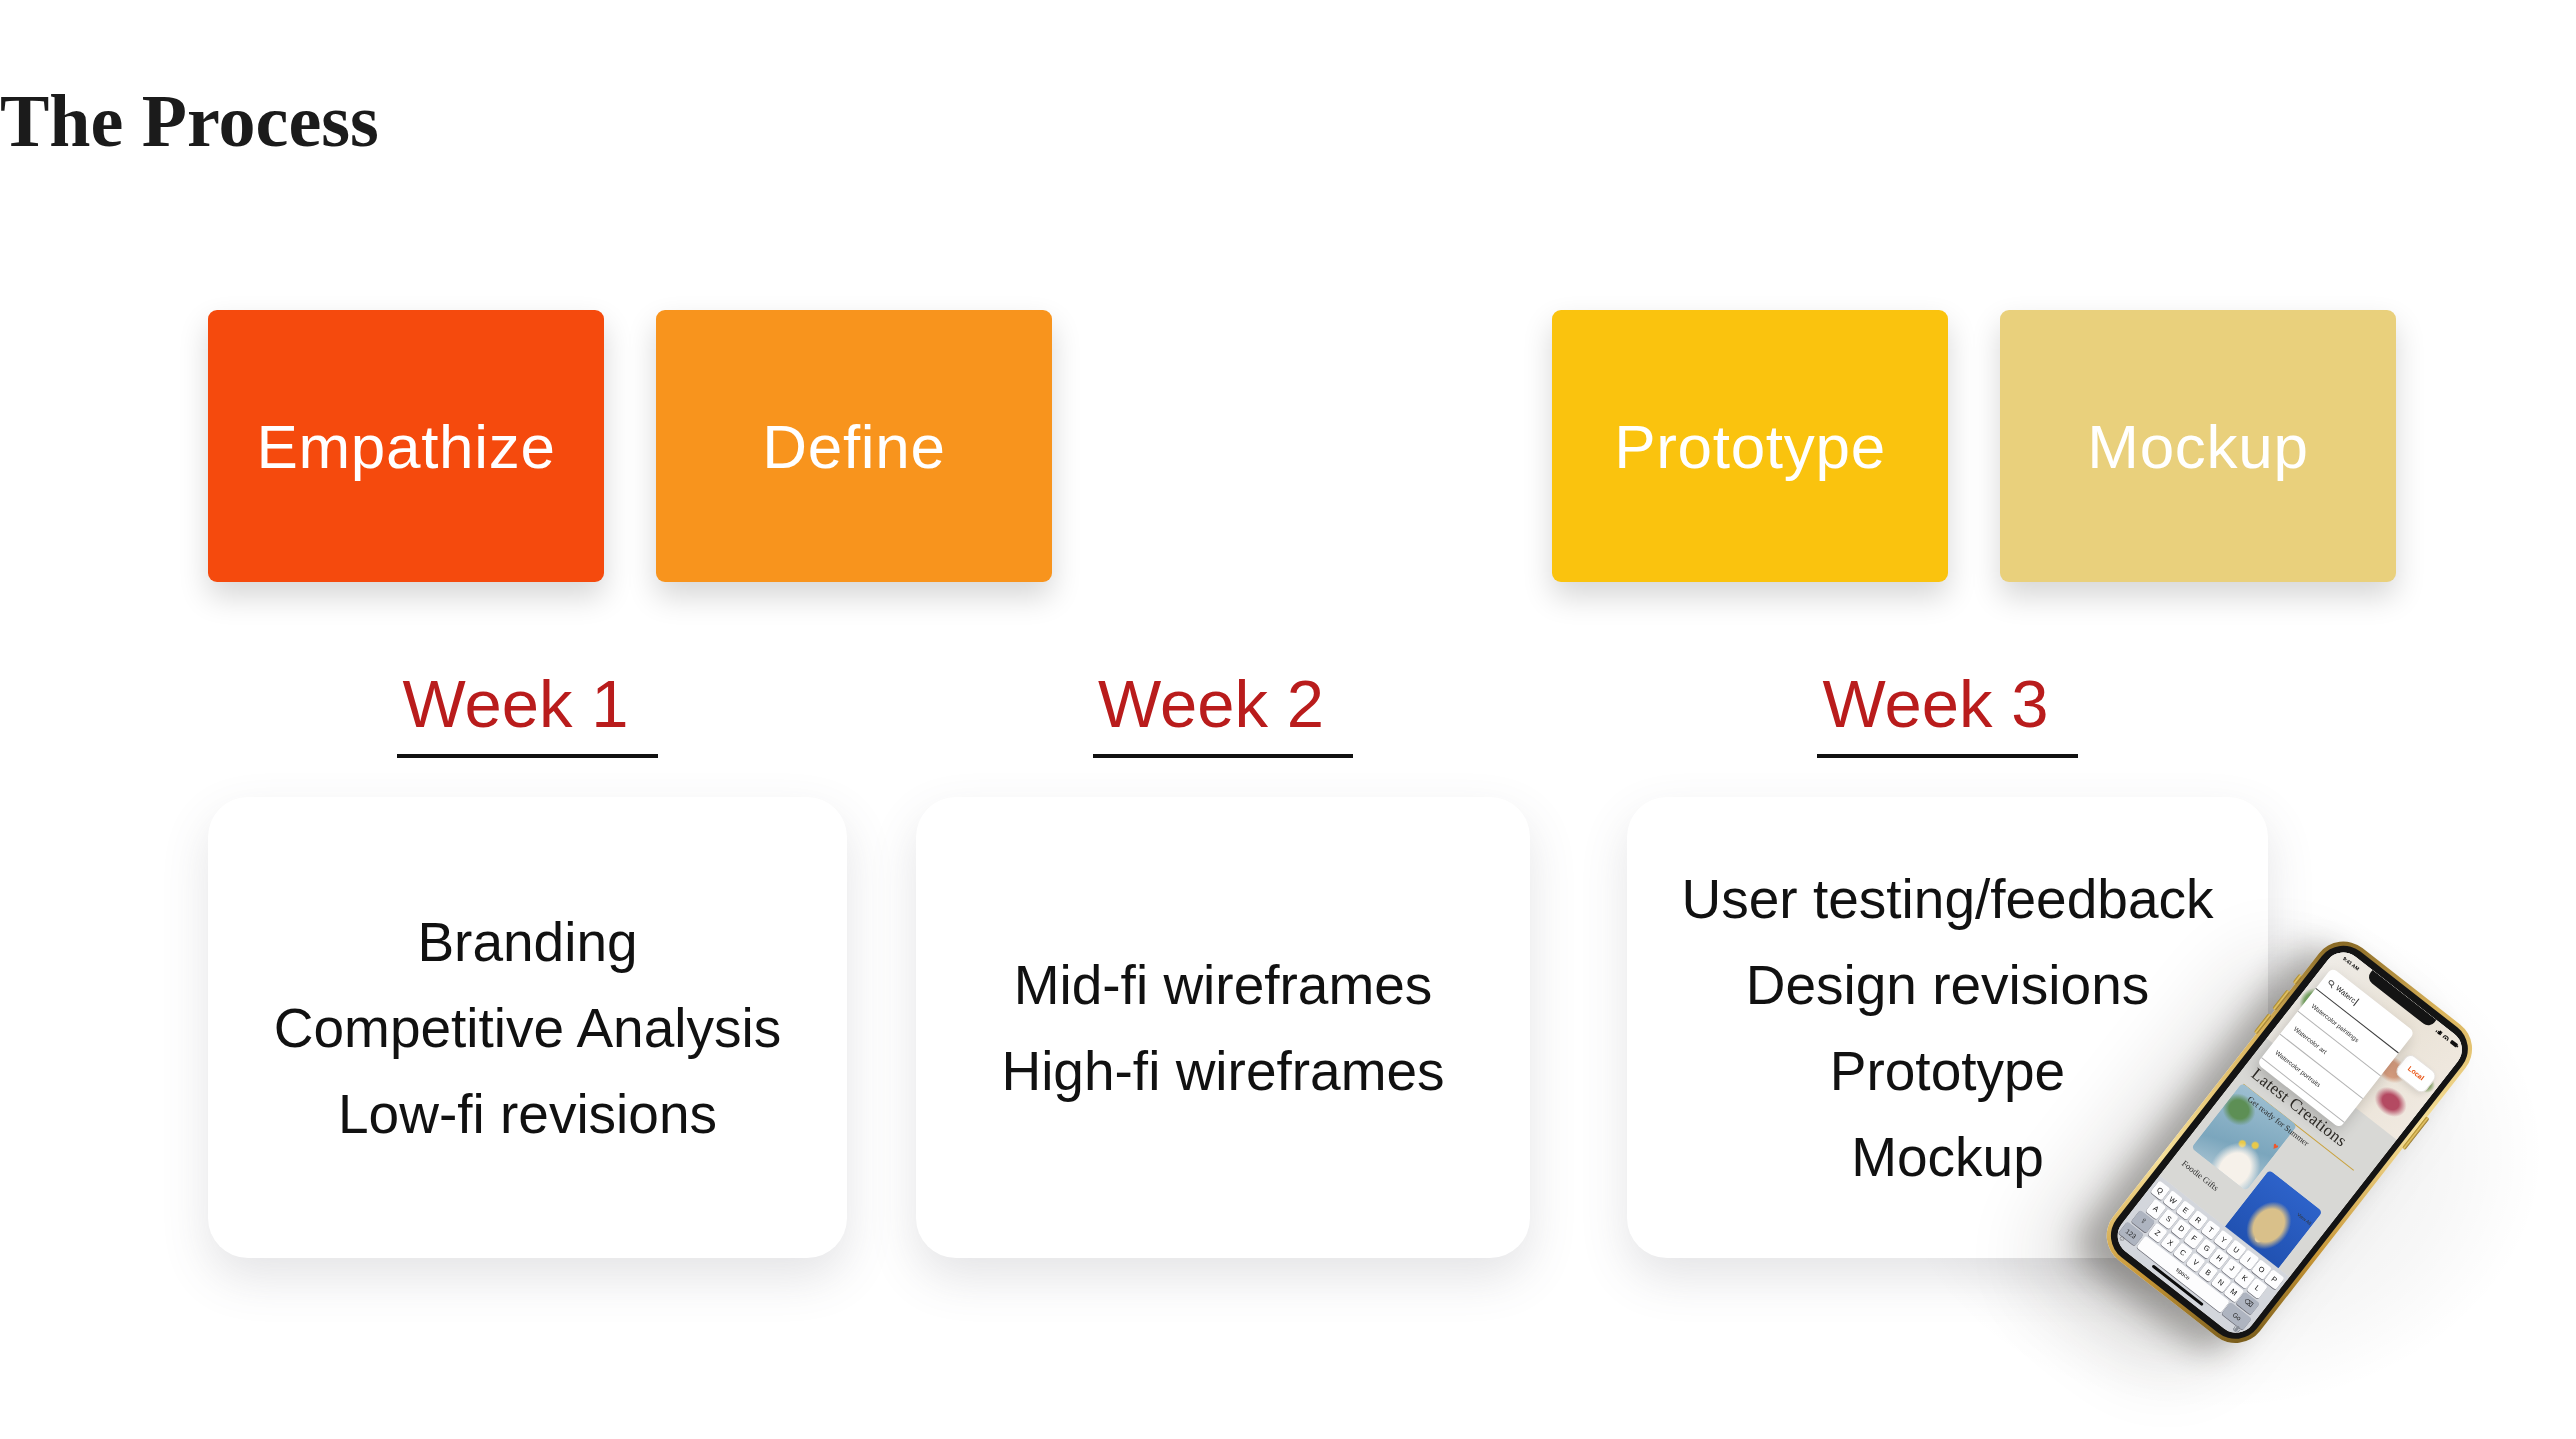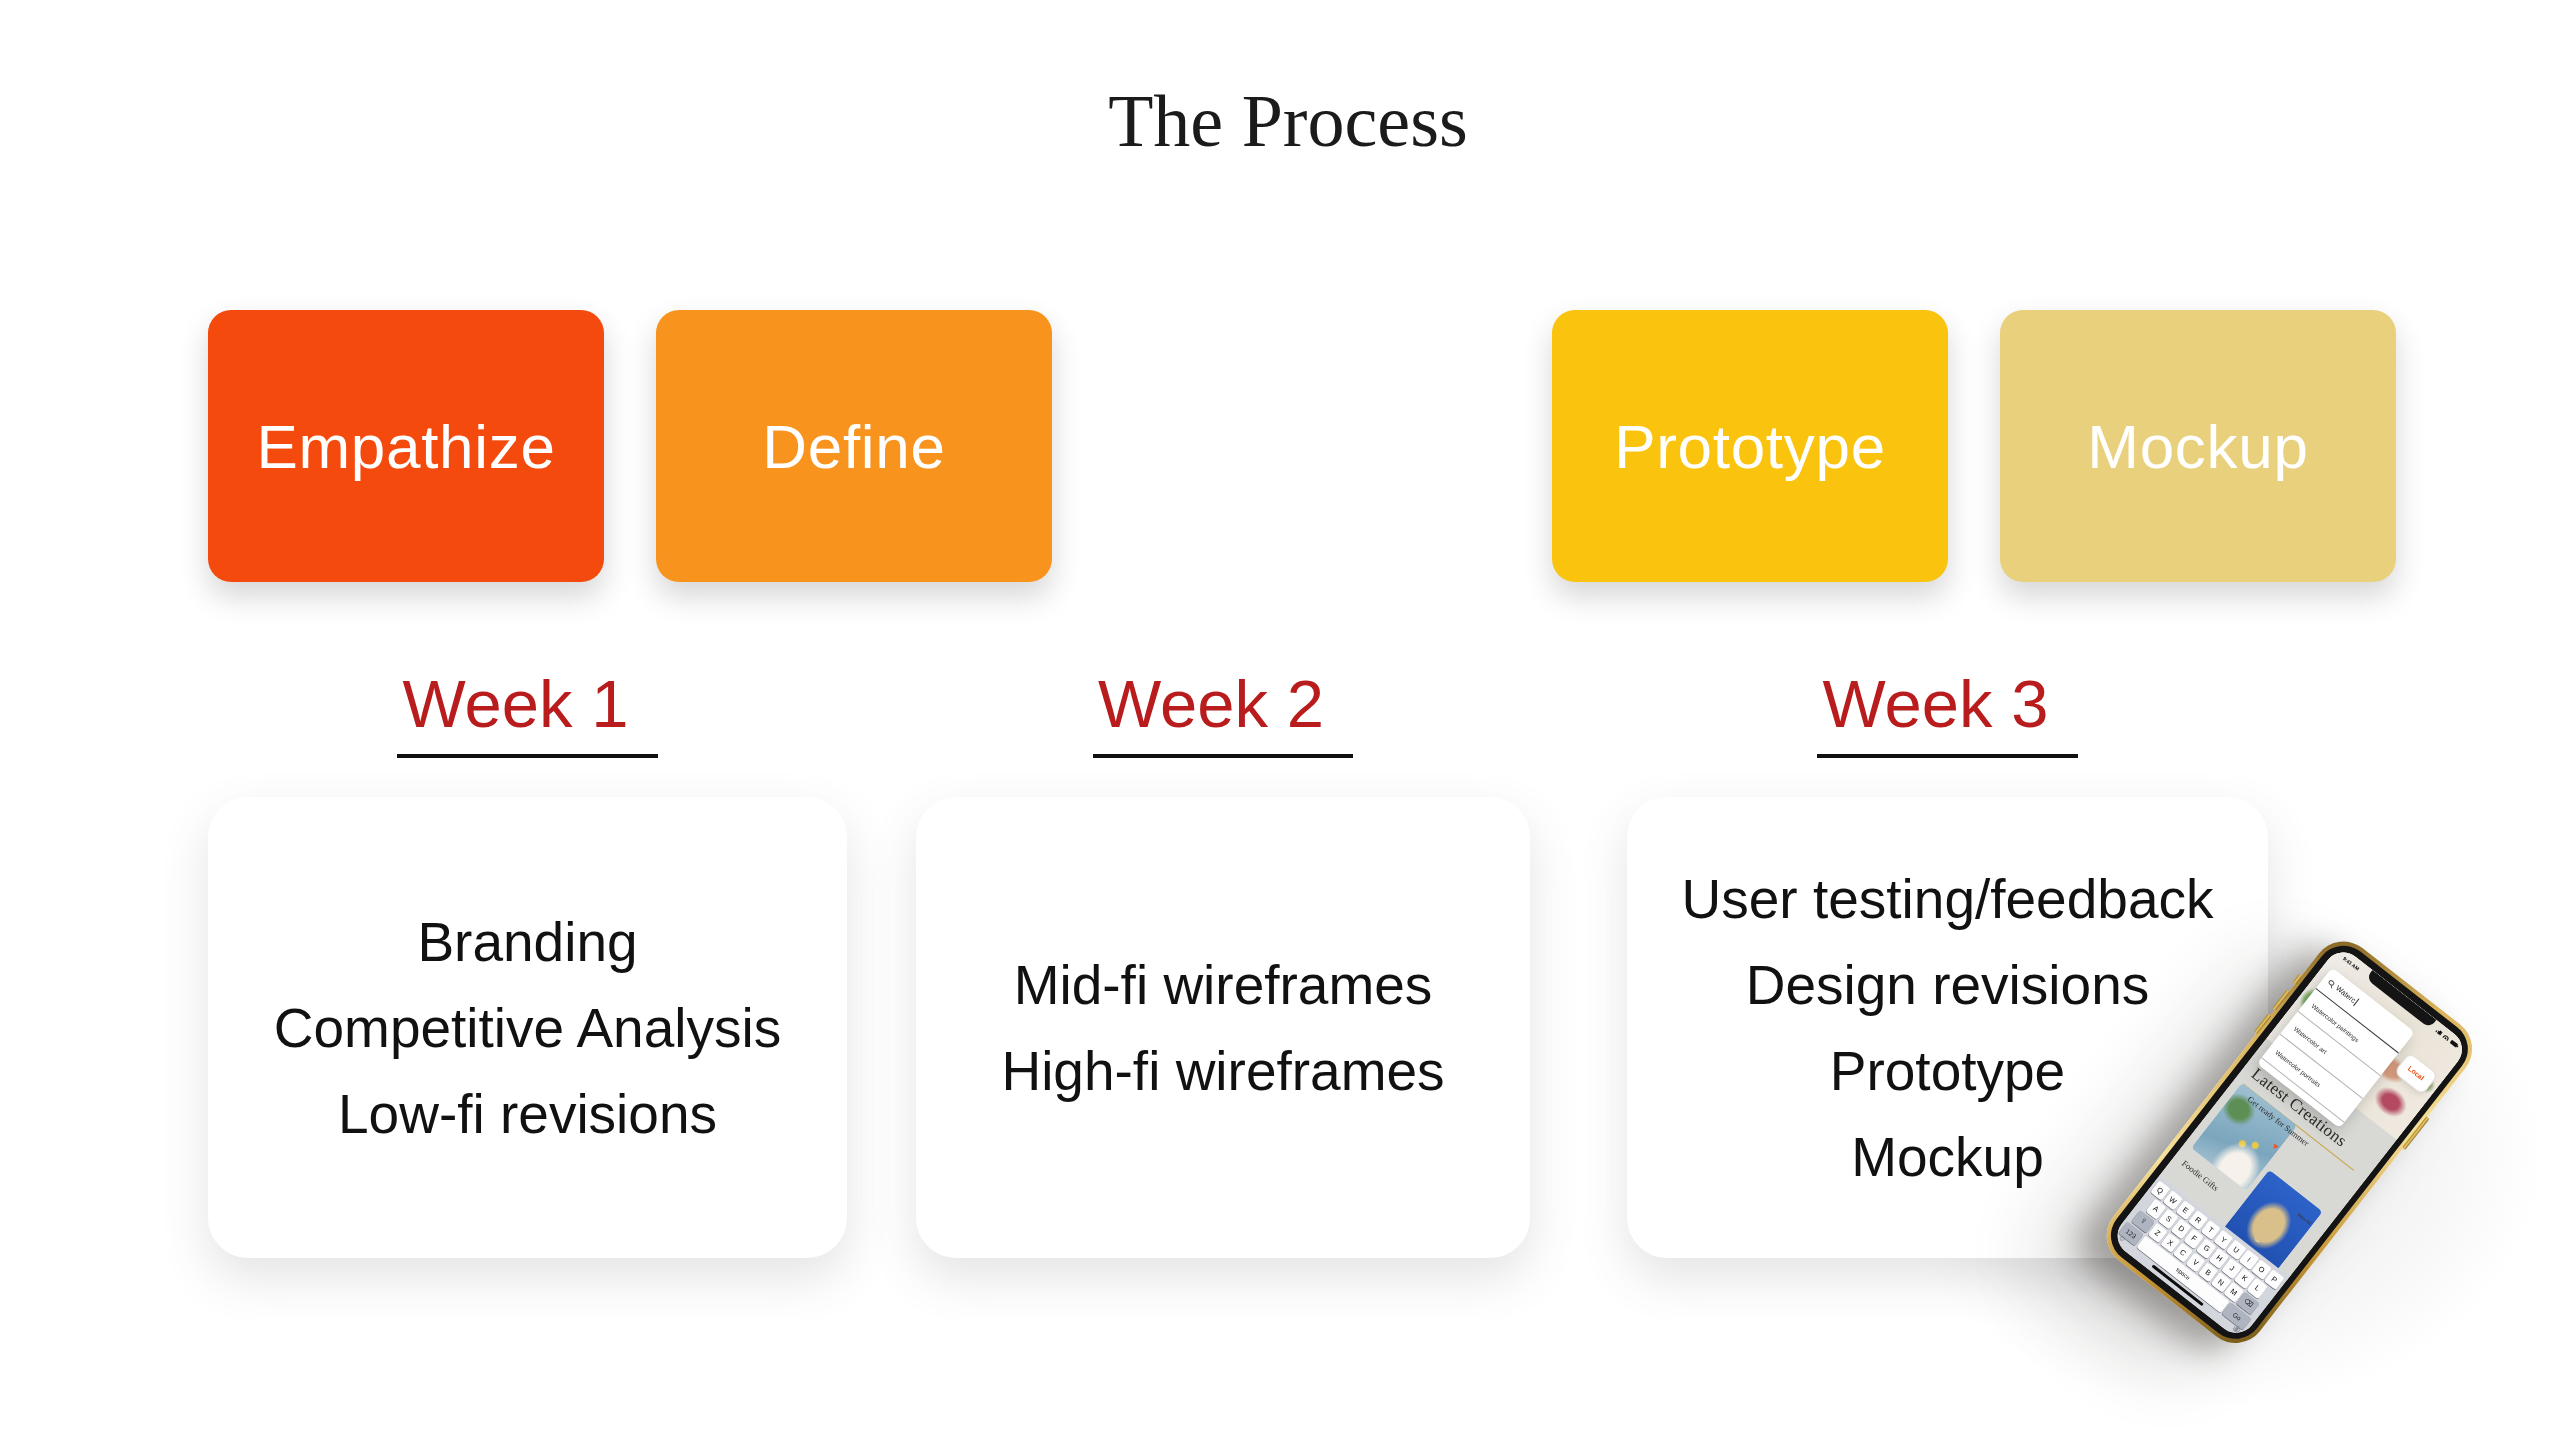--- a/index.html
+++ b/index.html
@@ -1,24 +1,24 @@
 <!DOCTYPE html>
 <html style="font-size:10.7px"><head>
 <meta charset="utf-8">
 <style>
   html,body{margin:0;padding:0;background:#fff;}
   .slide{position:relative;width:2576px;height:1440px;overflow:hidden;background:#ffffff;
          font-family:"Liberation Sans",sans-serif;color:#151515;}
 
   
-  .page-title{position:absolute;left:0;top:79px;width:100%;text-align:center;
-              font-family:"Liberation Serif",serif;font-weight:400;font-size:74px;color:#1b1b1b;}
-
-  
-  .stage{position:absolute;top:310px;width:396px;height:272px;border-radius:23px;
+  .page-title{position:absolute;left:0;top:79px;width:100%;
+              font-family:"Liberation Serif",serif;font-weight:700;font-size:74px;color:#1b1b1b;}
+
+  
+  .stage{position:absolute;top:310px;width:396px;height:272px;border-radius:9px;
          display:flex;align-items:center;justify-content:center;
          box-shadow:0 14.8px 29.5px rgba(0,0,0,0.16);z-index:2;}
   .s1{left:208px}.s2{left:656px}.s3{left:1104px}.s4{left:1552px}.s5{left:2000px}
   .stage-label{color:#ffffff;font-size:62px;font-weight:400;letter-spacing:0.7px;}
 
   
   .wk{position:absolute;top:665px;text-align:center;font-size:67px;color:#b91c1c;z-index:2;}
   .wk1{left:208px;width:639px}.wk2{left:916px;width:614px}.wk3{left:1627px;width:641px}
   .wk-text{display:inline-block;border-bottom:4.7px solid #111;padding:0 29.5px 12px 5.4px;}
 

